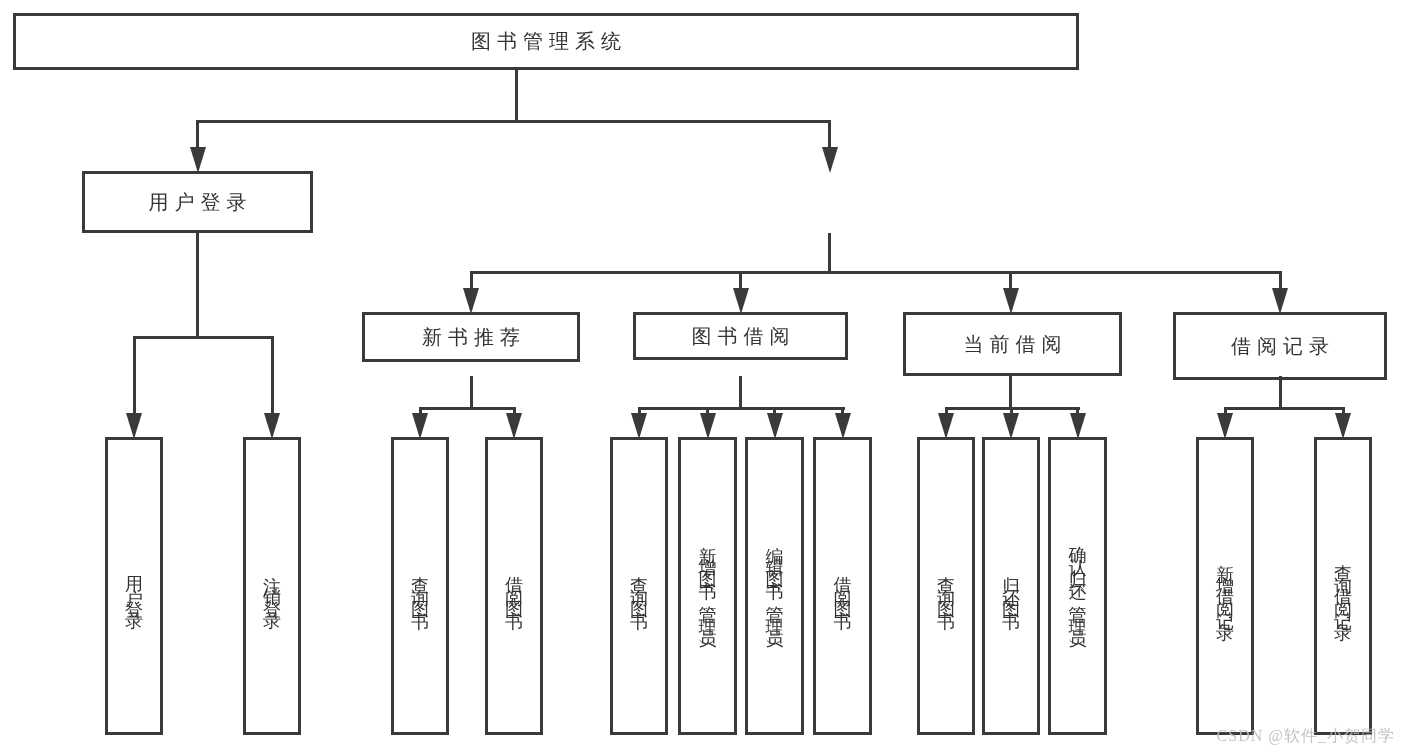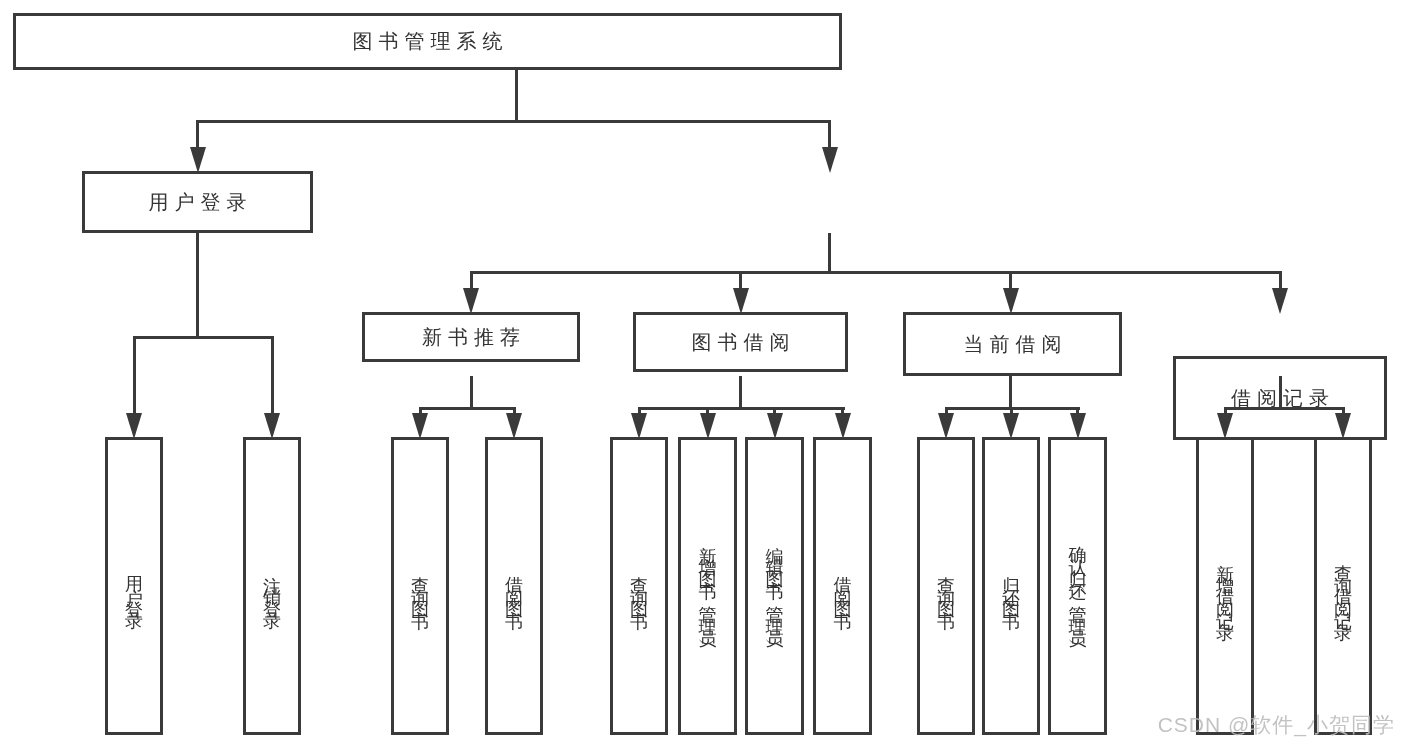--- a/index.html
+++ b/index.html
@@ -46,35 +46,36 @@
   .arrowhead{
     position:absolute;
     width:0;height:0;
     border-left:8px solid transparent;
     border-right:8px solid transparent;
     border-top:26px solid var(--line);
   }
   .watermark{
     position:absolute;
     right:10px;
-    bottom:8px;
-    font-size:21px;
+    bottom:0;
+    font-size:16px;
     letter-spacing:1px;
     color:var(--wm);
     opacity:.9;
     z-index:10;
     white-space:nowrap;
+    font-family:Liberation Serif, serif;
   }
 </style>
 </head>
 <body>
 
 <div id="stage">
   <div class="watermark">CSDN @软件_小贺同学</div>
-<div class="node horizontal" style="left: 13px; top: 13px; width: 829px; height: 57px;">
+<div class="node horizontal" style="left: 13px; top: 13px; width: 1066px; height: 57px;">
       <span class="label">图书管理系统</span>
     </div>
     <div class="line" style="left: 515px; top: 70px; width: 3px; height: 53px;"></div>
     <div class="line" style="left: 196px; top: 120px; width: 635px; height: 3px;"></div>
     <div class="line" style="left: 196px; top: 120px; width: 3px; height: 27px;"></div>
     <div class="arrowhead" style="left: 190px; top: 147px;"></div>
     <div class="line" style="left: 828px; top: 120px; width: 3px; height: 27px;"></div>
     <div class="arrowhead" style="left: 822px; top: 147px;"></div>
     <div class="node horizontal" style="left: 82px; top: 171px; width: 231px; height: 62px;">
       <span class="label">用户登录</span>
@@ -109,21 +110,21 @@
     <div class="line" style="left: 419px; top: 407px; width: 3px; height: 6px;"></div>
     <div class="arrowhead" style="left: 412px; top: 413px;"></div>
     <div class="line" style="left: 513px; top: 407px; width: 3px; height: 6px;"></div>
     <div class="arrowhead" style="left: 506px; top: 413px;"></div>
     <div class="node vertical" style="left: 391px; top: 437px; width: 58px; height: 298px;">
       <span class="label">查询图书</span>
     </div>
     <div class="node vertical" style="left: 485px; top: 437px; width: 58px; height: 298px;">
       <span class="label">借阅图书</span>
     </div>
-    <div class="node horizontal" style="left: 633px; top: 312px; width: 215px; height: 60px;">
+    <div class="node horizontal" style="left: 633px; top: 312px; width: 215px; height: 48px;">
       <span class="label">图书借阅</span>
     </div>
     <div class="line" style="left: 739px; top: 376px; width: 3px; height: 34px;"></div>
     <div class="line" style="left: 638px; top: 407px; width: 207px; height: 3px;"></div>
     <div class="line" style="left: 638px; top: 407px; width: 3px; height: 6px;"></div>
     <div class="arrowhead" style="left: 631px; top: 413px;"></div>
     <div class="line" style="left: 706px; top: 407px; width: 3px; height: 6px;"></div>
     <div class="arrowhead" style="left: 700px; top: 413px;"></div>
     <div class="line" style="left: 773px; top: 407px; width: 3px; height: 6px;"></div>
     <div class="arrowhead" style="left: 767px; top: 413px;"></div>
@@ -154,21 +155,21 @@
     <div class="arrowhead" style="left: 1070px; top: 413px;"></div>
     <div class="node vertical" style="left: 917px; top: 437px; width: 58px; height: 298px;">
       <span class="label">查询图书</span>
     </div>
     <div class="node vertical" style="left: 982px; top: 437px; width: 58px; height: 298px;">
       <span class="label">归还图书</span>
     </div>
     <div class="node vertical" style="left: 1048px; top: 437px; width: 59px; height: 298px;">
       <span class="label">确认归还（管理员）</span>
     </div>
-    <div class="node horizontal" style="left: 1173px; top: 312px; width: 214px; height: 84px; margin-top: 44px;">
+    <div class="node horizontal" style="left: 1173px; top: 312px; width: 214px; height: 68px;">
       <span class="label">借阅记录</span>
     </div>
     <div class="line" style="left: 1279px; top: 376px; width: 3px; height: 34px;"></div>
     <div class="line" style="left: 1224px; top: 407px; width: 121px; height: 3px;"></div>
     <div class="line" style="left: 1224px; top: 407px; width: 3px; height: 6px;"></div>
     <div class="arrowhead" style="left: 1217px; top: 413px;"></div>
     <div class="line" style="left: 1342px; top: 407px; width: 3px; height: 6px;"></div>
     <div class="arrowhead" style="left: 1335px; top: 413px;"></div>
     <div class="node vertical" style="left: 1196px; top: 437px; width: 58px; height: 298px;">
       <span class="label">新增借阅记录</span>

